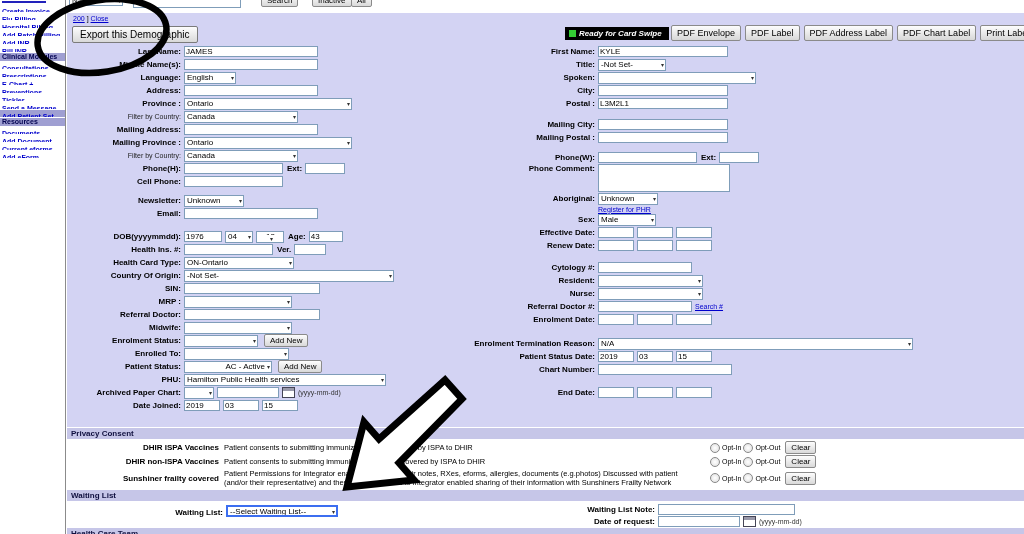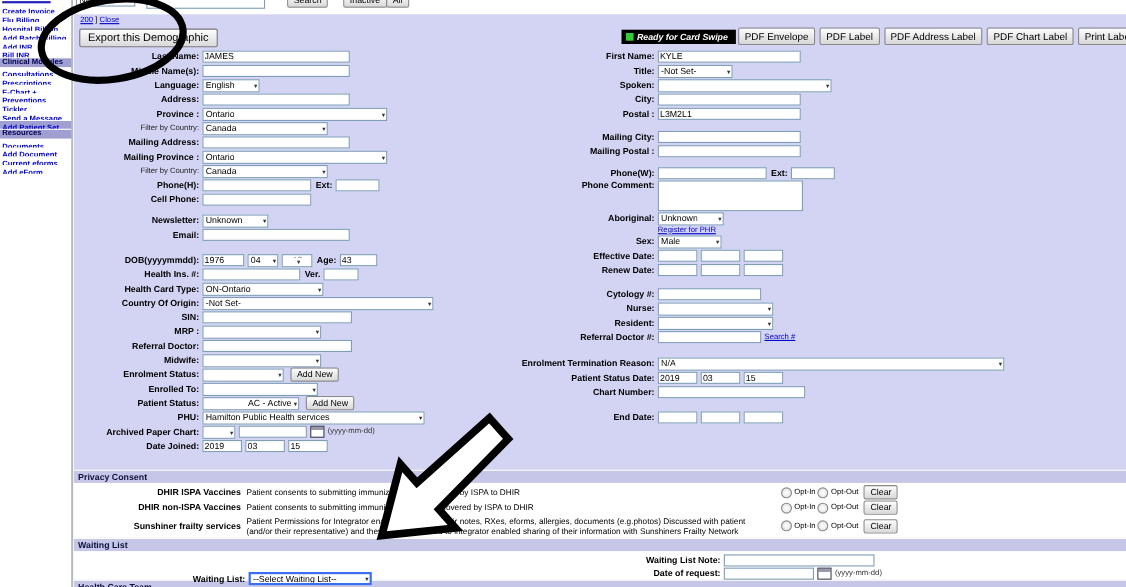--- a/index.html
+++ b/index.html
@@ -61,21 +61,21 @@
   .white{background:#fff;}
   .privacy-content{padding:1px 0;}
   .prow{display:flex;align-items:center;margin:1px 0;line-height:9px;}
   .pname{width:152px;text-align:right;font-weight:bold;font-size:8px;padding-right:5px;flex-shrink:0;}
   .pdesc{width:472px;font-size:7.5px;flex-shrink:0;}
   .pctrl{display:flex;align-items:center;gap:2px;margin-left:14px;}
   .radio{width:8px;height:8px;border:1px solid #888;border-radius:50%;
          background:radial-gradient(#fff,#ddd);display:inline-block;flex-shrink:0;}
   .rlbl{font-size:7px;}
   .waiting-content{height:26px;position:relative;}
-  .wl-left{display:flex;align-items:center;padding-top:19px;}
+  .wl-left{display:flex;align-items:flex-end;padding-top:4px;}
   .wl-left .flbl{width:156px;}
   .wl-right{position:absolute;left:420px;top:2px;}
   .wl-right .frow{height:12px;}
   .wl-right .flbl{width:168px;}
   .overlay{position:absolute;left:0;top:0;width:1024px;height:534px;pointer-events:none;z-index:50;}
 </style>
 </head>
 <body>
 
 <div class="screen">
@@ -393,37 +393,43 @@
             <input class="ti" style="width: 32px;">
             <input class="ti" style="width: 32px;">
             <input class="ti" style="width: 32px;">
           </div>
           <div style="height: 9px;"></div>
           <div class="frow">
             <span class="flbl">Cytology #:</span>
             <input class="ti" style="width: 90px;">
           </div>
           <div class="frow">
+            <span class="flbl">Resident:</span>
+            <span class="sel" style="width: 105px;">
+              <span class="selv">&nbsp;</span>
+              <span class="selar">▾</span>
+            </span>
+          </div>
+          <div class="frow">
             <span class="flbl">Nurse:</span>
-            <span class="sel" style="width: 105px;">
-              <span class="selv">&nbsp;</span>
-              <span class="selar">▾</span>
-            </span>
-          </div>
-          <div class="frow">
-            <span class="flbl">Resident:</span>
             <span class="sel" style="width: 105px;">
               <span class="selv">&nbsp;</span>
               <span class="selar">▾</span>
             </span>
           </div>
           <div class="frow">
             <span class="flbl">Referral Doctor #:</span>
             <input class="ti" style="width: 90px;">
             <a class="lnk" href="#">Search #</a>
+          </div>
+          <div class="frow">
+            <span class="flbl">Enrolment Date:</span>
+            <input class="ti" style="width: 32px;">
+            <input class="ti" style="width: 32px;">
+            <input class="ti" style="width: 32px;">
           </div>
           <div style="height: 11px;"></div>
           <div class="frow">
             <span class="flbl">Enrolment Termination Reason:</span>
             <span class="sel" style="width: 315px;">
               <span class="selv">N/A</span>
               <span class="selar">▾</span>
             </span>
           </div>
           <div class="frow">
@@ -464,21 +470,21 @@
           <span class="pdesc">Patient consents to submitting immunization data not covered by ISPA to DHIR</span>
           <span class="pctrl">
             <span class="radio"></span>
             <span class="rlbl">Opt-In</span>
             <span class="radio"></span>
             <span class="rlbl">Opt-Out</span>
             <button class="btn">Clear</button>
           </span>
         </div>
         <div class="prow">
-          <span class="pname">Sunshiner frailty services</span>
+          <span class="pname">Sunshiner frailty covered</span>
           <span class="pdesc">Patient Permissions for Integrator enabled sharing of their notes, RXes, eforms, allergies, documents (e.g.photos) Discussed with patient (and/or their representative) and they have consented to integrator enabled sharing of their information with Sunshiners Frailty Network</span>
           <span class="pctrl">
             <span class="radio"></span>
             <span class="rlbl">Opt-In</span>
             <span class="radio"></span>
             <span class="rlbl">Opt-Out</span>
             <button class="btn">Clear</button>
           </span>
         </div>
       </div>

